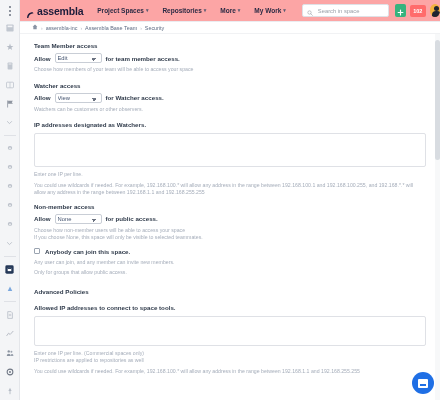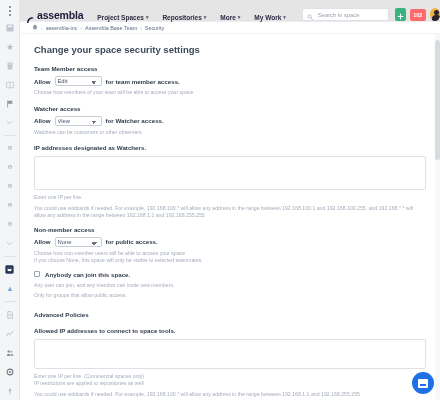--- a/index.html
+++ b/index.html
@@ -34,23 +34,23 @@
   }
   .rail-ico svg { display: block; }
   .rail-sep { width: 12px; height: 1px; background: #dfe1e6; margin: 3px 0; flex: 0 0 auto; }
   .rail-ico.active-sq { }
   .rail-ico.active-sq .sqbg { fill: #253858; }
 
   
   #topbar {
     position: absolute; left: 20px; top: 0;
     width: 420px; height: 22px;
-    background: #e5e5e5;
+    background: #fca5a5;
     border-bottom: 1px solid #ebecf0;
-    display: flex; align-items: flex-end;
+    display: flex; align-items: center;
     z-index: 4;
   }
   .brand { display: flex; align-items: center; gap: 2px; margin-left: 6px; }
   .brand-mark { width: 9px; height: 9px; }
   .brand-text {
     font-size: 10.5px; font-weight: 700; color: #1b1b3a;
     letter-spacing: -0.2px;
   }
   .nav-item {
     font-size: 6.5px; font-weight: 700; color: #2b2b44;
@@ -391,21 +391,20 @@
   <span class="crumb-sep">›</span>
   <span class="crumb">assembla-inc</span>
   <span class="crumb-sep">›</span>
   <span class="crumb">Assembla Base Team</span>
   <span class="crumb-sep">›</span>
   <span class="crumb">Security</span>
 </div>
 
 <div id="content">
 
-  <h1 class="page-title">Change your space security settings</h1>
 
   <div class="sec-title">Team Member access</div>
   <div class="allow-row">
     <span class="lbl">Allow</span>
     <select class="sel">
       <option selected="">Edit</option>
       <option>View</option>
       <option>None</option>
     </select>
     <span class="tail">for team member access.</span>

